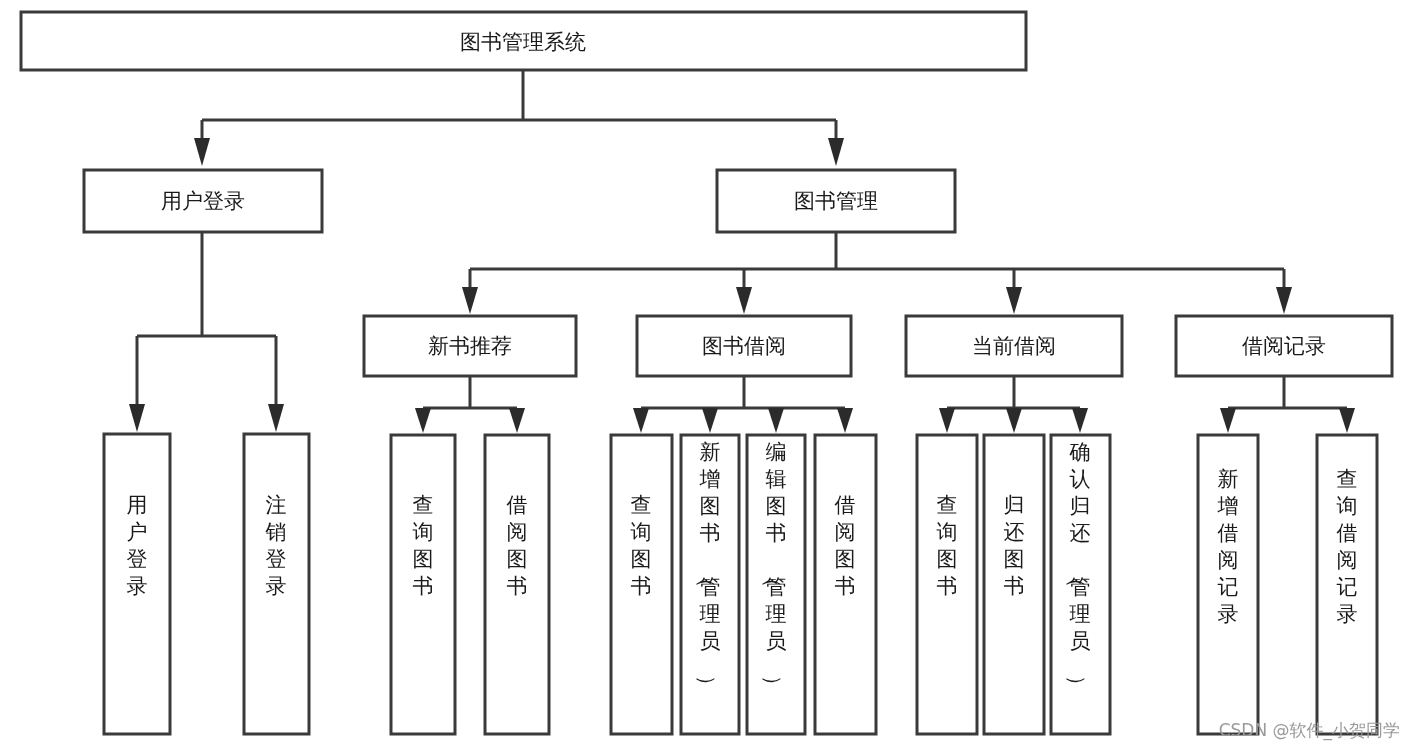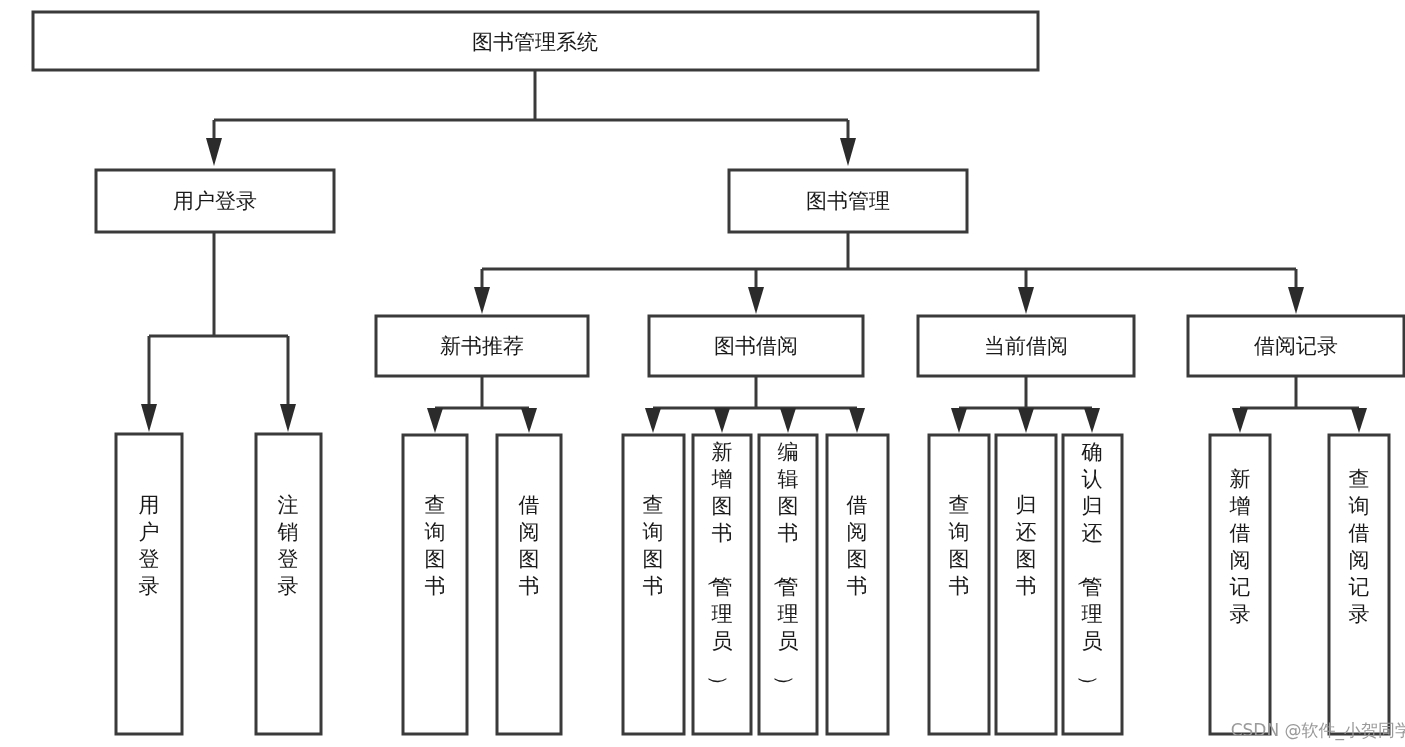--- a/index.html
+++ b/index.html
@@ -10,21 +10,21 @@
   }
   body {
     width: 1405px;
     height: 747px;
     position: relative;
     overflow: hidden;
     font-family: "DejaVu Sans", "Liberation Sans", sans-serif;
   }
   #diagram-root {
     position: absolute;
-    left: 16px;
+    left: 4px;
     top: 0;
     width: 1207px;
     height: 747px;
   }
   svg.diagram {
     display: block;
     width: 1405px;
     height: 747px;
     background: #ffffff;
   }

